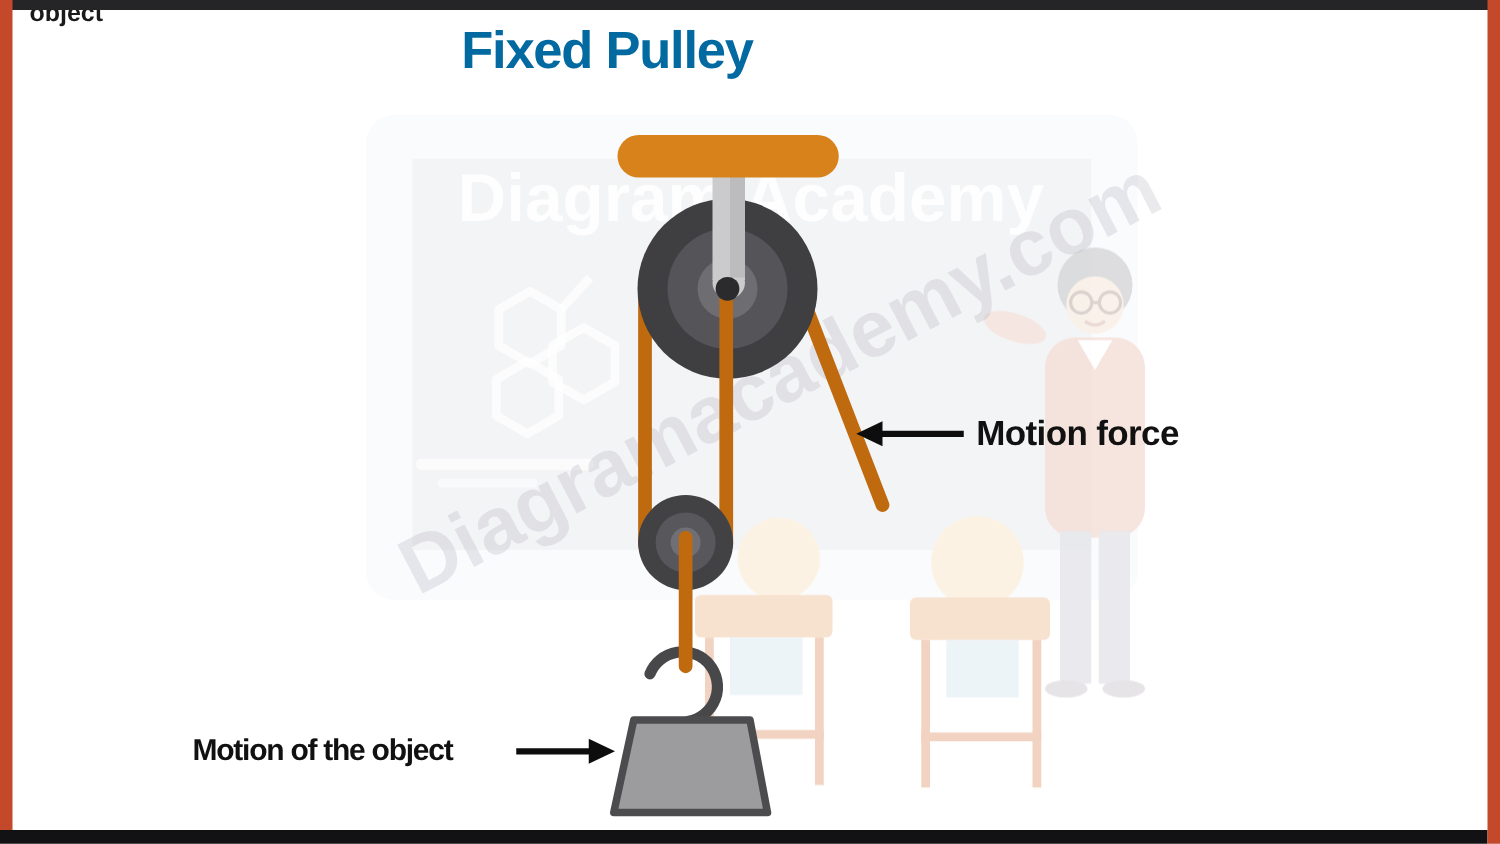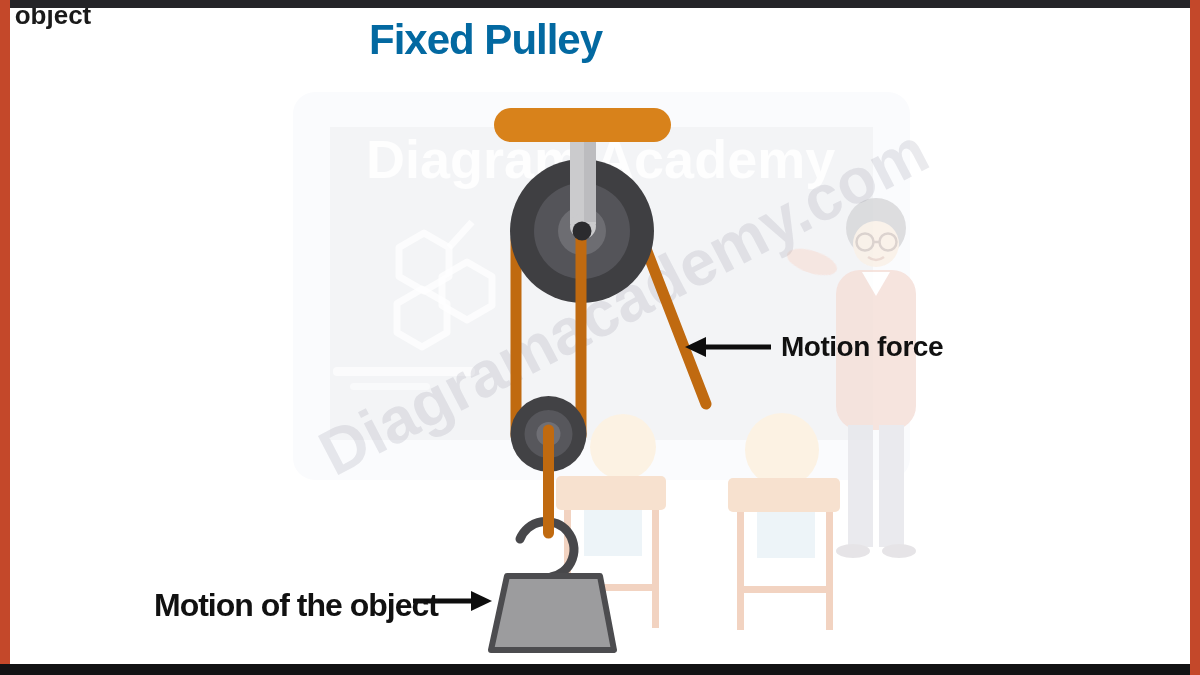--- a/index.html
+++ b/index.html
@@ -11,22 +11,22 @@
   .frame-left{position:absolute;left:0;top:0;width:10px;height:664px;background:#c4482a;z-index:9;}
   .frame-right{position:absolute;right:0;top:0;width:10px;height:675px;background:#c4482a;z-index:9;}
   
   .svg-layer{position:absolute;left:0;top:0;z-index:3;}
   .svg-bg{z-index:1;}
   
   #title{position:absolute;left:369px;top:16px;width:400px;text-align:left;
          font-size:42px;font-weight:bold;letter-spacing:-1px;color:#0369a1;z-index:5;}
   .label{position:absolute;font-weight:bold;color:#111111;z-index:5;white-space:nowrap;}
   #lbl-applied{left:781px;top:331px;font-size:28px;letter-spacing:-0.5px;}
-  #lbl-motion{left:154px;top:587px;font-size:32px;letter-spacing:-1px;}
-  #lbl-object{left:500px;top:604px;width:106px;text-align:center;font-size:26px;z-index:5;
+  #lbl-motion{left:154px;top:587px;font-size:24px;letter-spacing:-1px;}
+  #lbl-object{left:500px;top:604px;width:106px;text-align:center;font-size:20px;z-index:5;
               font-weight:bold;color:#1a1a1a;}
   #wm-banner{position:absolute;left:366px;top:132px;font-size:54px;font-weight:bold;
              color:rgba(255,255,255,0.85);z-index:2;white-space:nowrap;line-height:1;}
   #wm-diagonal{position:absolute;left:287px;top:273px;width:660px;text-align:center;
                font-size:64px;font-weight:bold;color:rgba(125,125,142,0.16);z-index:2;
                transform:rotate(-27.5deg);transform-origin:center;white-space:nowrap;line-height:1;}
 </style>
 </head>
 <body>
 

